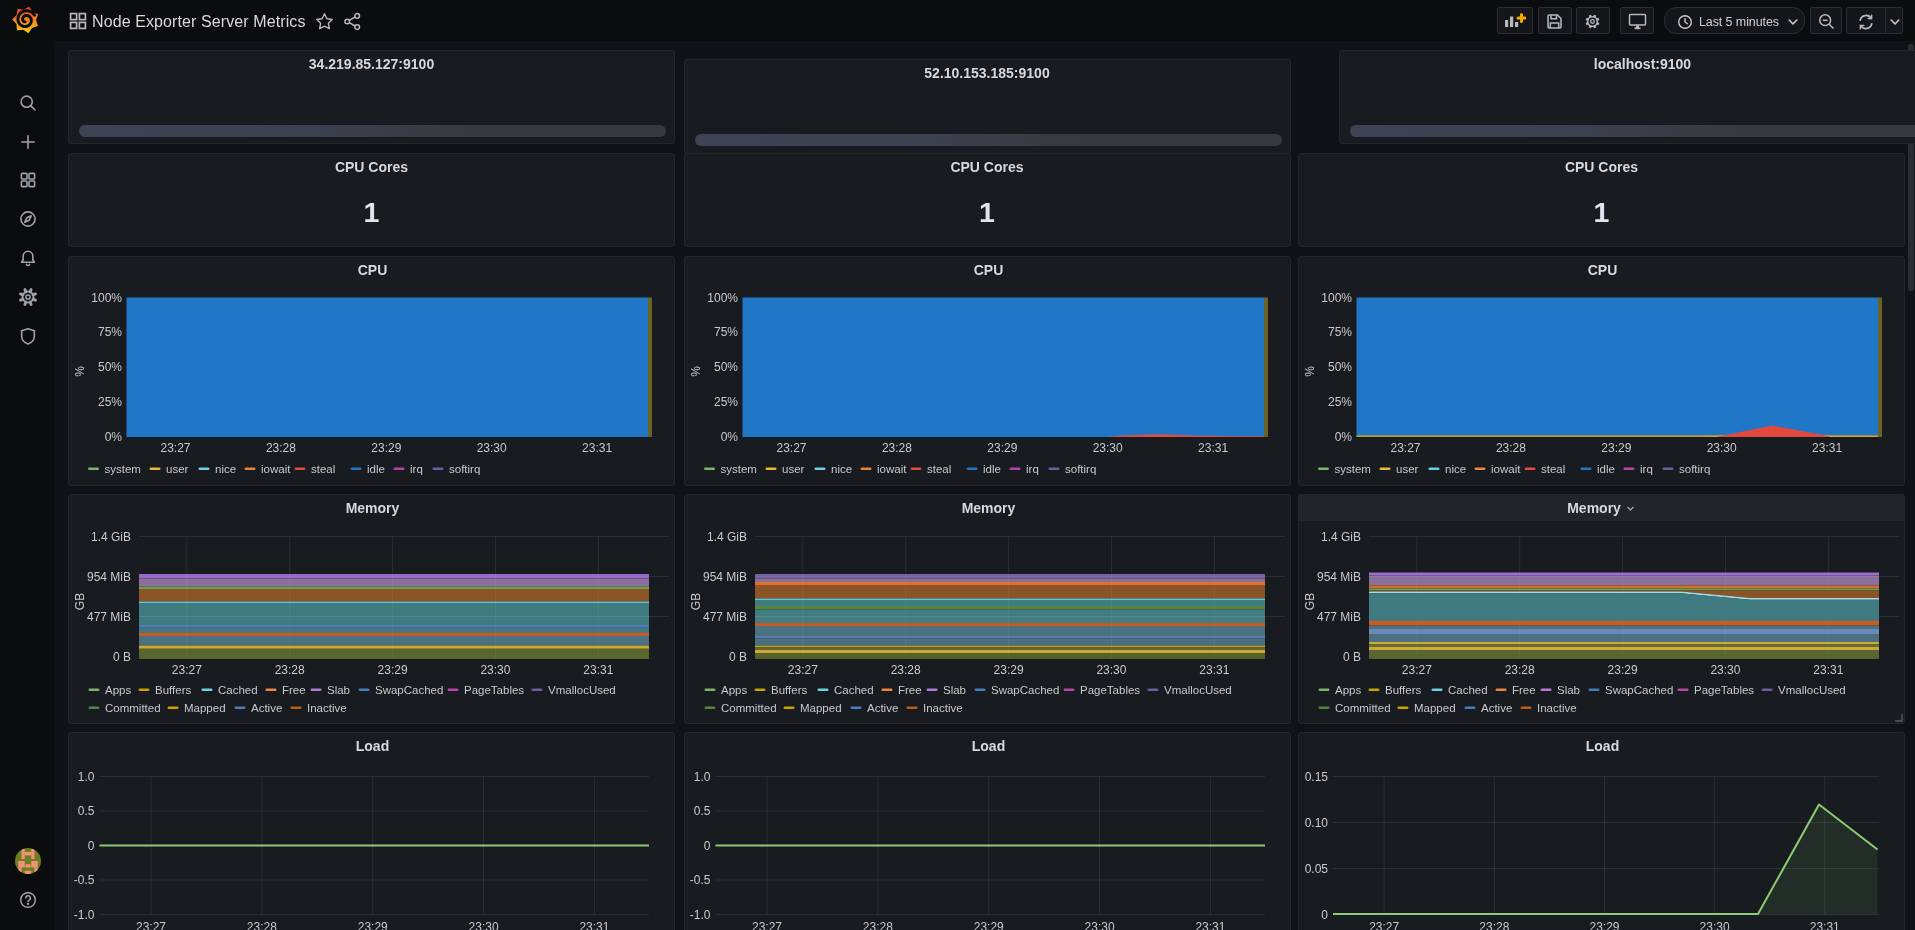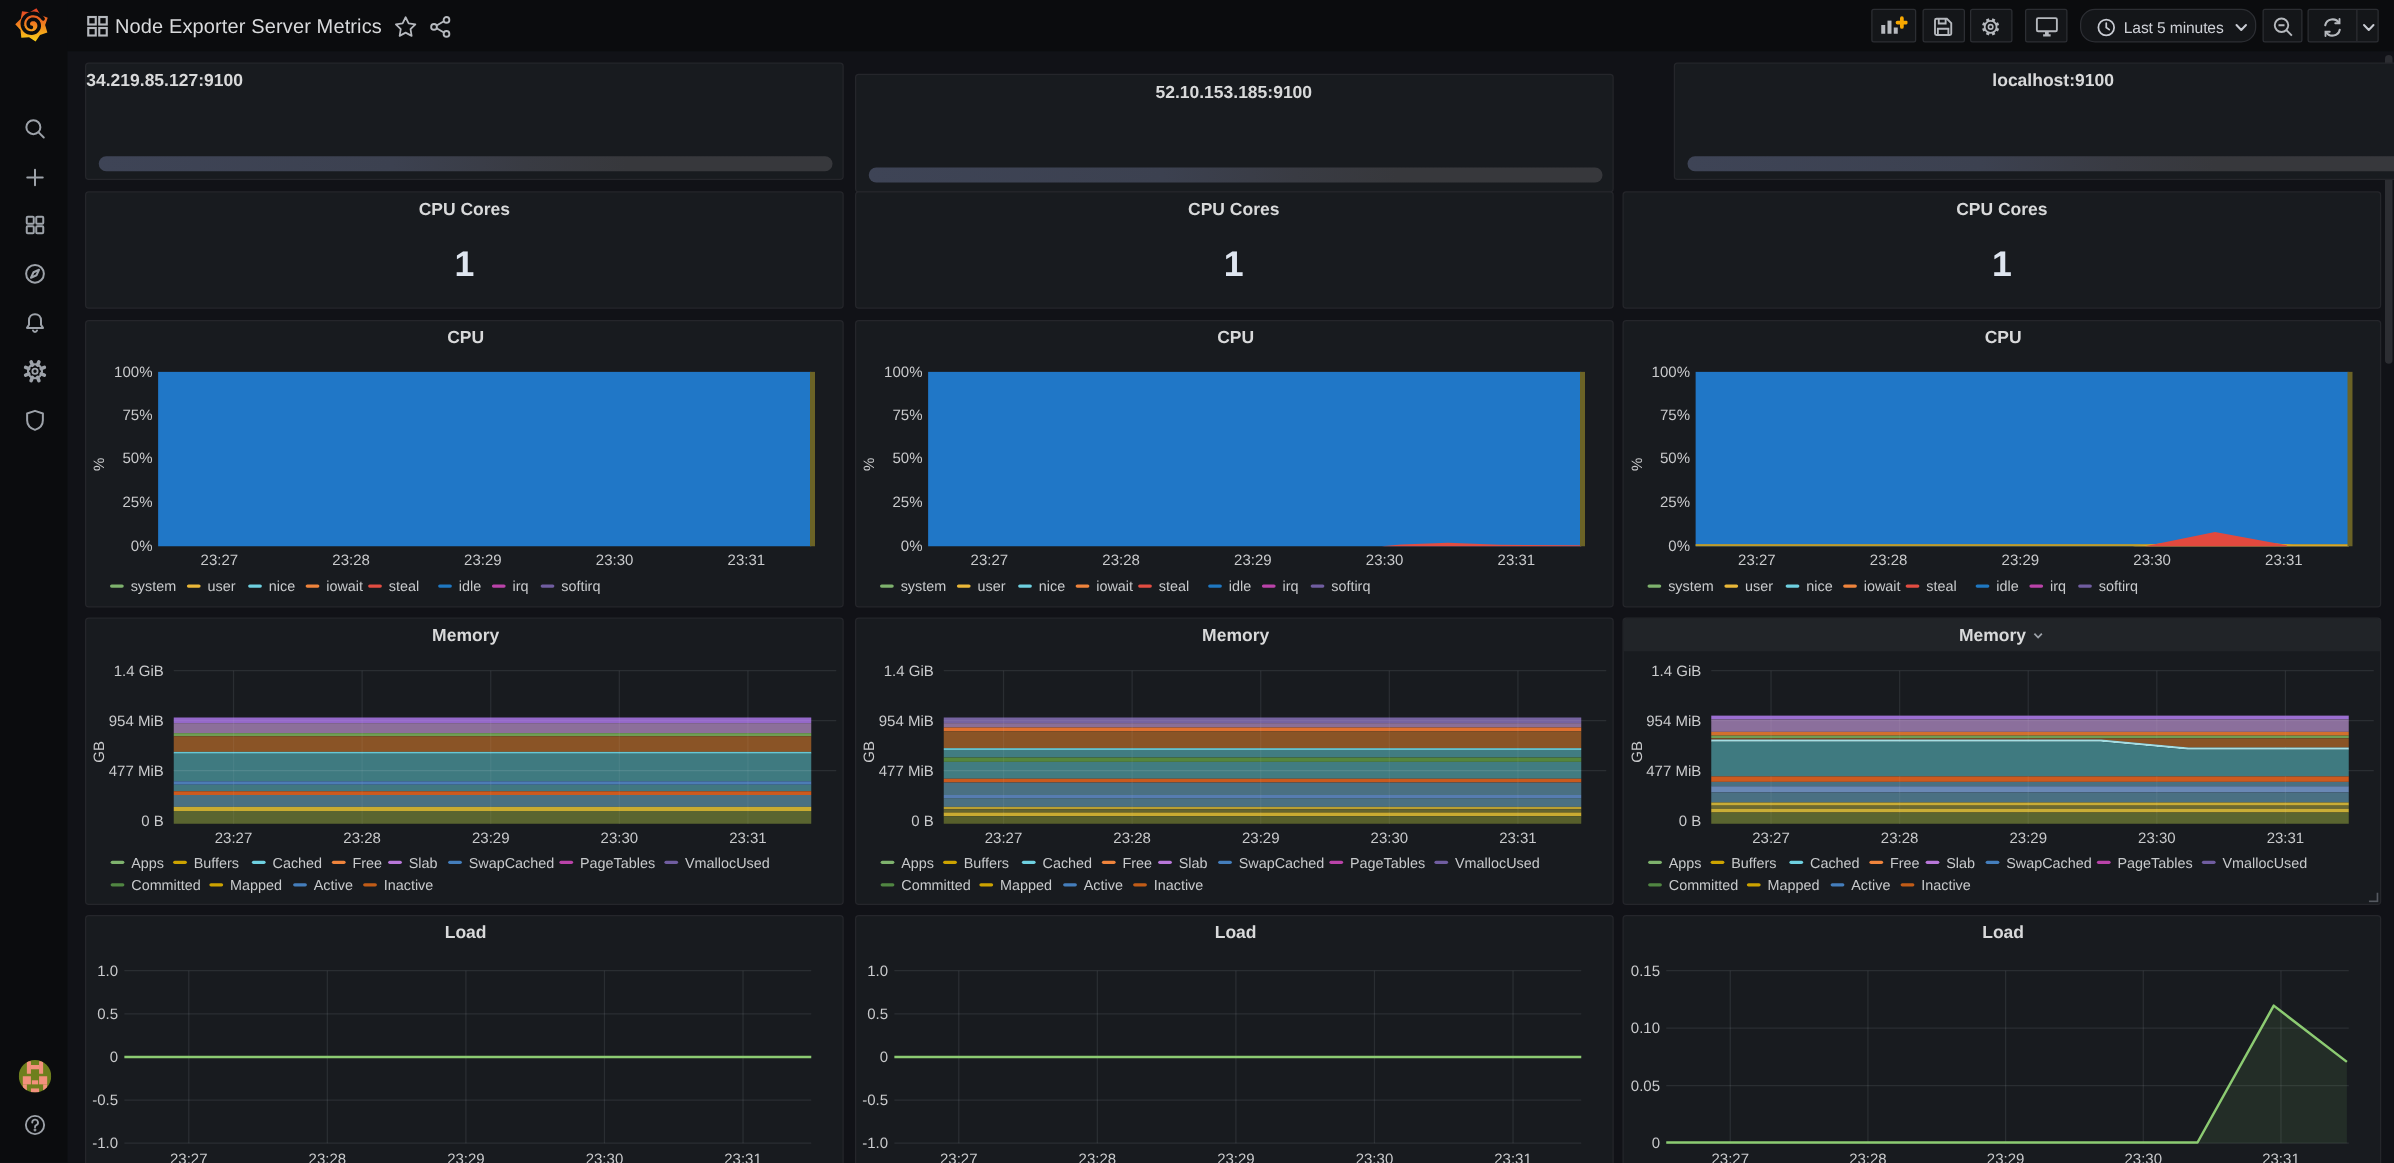--- a/index.html
+++ b/index.html
@@ -163,21 +163,21 @@
 <path d="M14.6 2.2v3.4h-3.4" stroke-width="1.5"></path>
       <path d="M3.4 15.8v-3.4h3.4" stroke-width="1.5"></path>
 </svg>
     <div class="abs" style="left:38.5px;top:0;width:1px;height:25px;background:#2c2e33"></div>
     <svg class="abs" style="left:41px;top:6.5px" width="14" height="14" viewBox="0 0 14 14" fill="none" stroke="#c8cbd2" stroke-width="1.6" stroke-linecap="round" stroke-linejoin="round">
       <path d="M3.2 5 7 9 10.8 5"></path>
     </svg>
   </div>
 <div class="abs" style="left:1908px;top:44px;width:6px;height:247px;background:#2c2d32;border-radius:3px;"></div>
 <div class="panel" style="left:68px;top:49.5px;width:607.0px;height:94.5px;">
-    <div class="abs" style="left:0;top:0;width:100%;height:26px;line-height:26px;font-size:14px;font-weight:700;color:#d8d9da">34.219.85.127:9100</div>
+    <div class="abs" style="left:0;top:0;width:100%;height:26px;text-align:center;line-height:26px;font-size:14px;font-weight:700;color:#d8d9da">34.219.85.127:9100</div>
     <div class="abs" style="left:10px;top:74px;width:587px;height:12px;border-radius:6px;background:linear-gradient(90deg,#3e4456 0%,#3c4150 40%,#393b43 58%,#37383c 72%,#37383c 100%)"></div>
   </div>
 <div class="panel" style="left:683.5px;top:59px;width:607.0px;height:94.5px;">
     <div class="abs" style="left:0;top:0;width:100%;height:26px;text-align:center;line-height:26px;font-size:14px;font-weight:700;color:#d8d9da">52.10.153.185:9100</div>
     <div class="abs" style="left:10px;top:74px;width:587px;height:12px;border-radius:6px;background:linear-gradient(90deg,#3e4456 0%,#3c4150 40%,#393b43 58%,#37383c 72%,#37383c 100%)"></div>
   </div>
 <div class="panel" style="left:1298px;top:49.5px;width:607.0px;height:94.5px;margin-left:41px;">
     <div class="abs" style="left:0;top:0;width:100%;height:26px;text-align:center;line-height:26px;font-size:14px;font-weight:700;color:#d8d9da">localhost:9100</div>
     <div class="abs" style="left:10px;top:74px;width:587px;height:12px;border-radius:6px;background:linear-gradient(90deg,#3e4456 0%,#3c4150 40%,#393b43 58%,#37383c 72%,#37383c 100%)"></div>
   </div>

